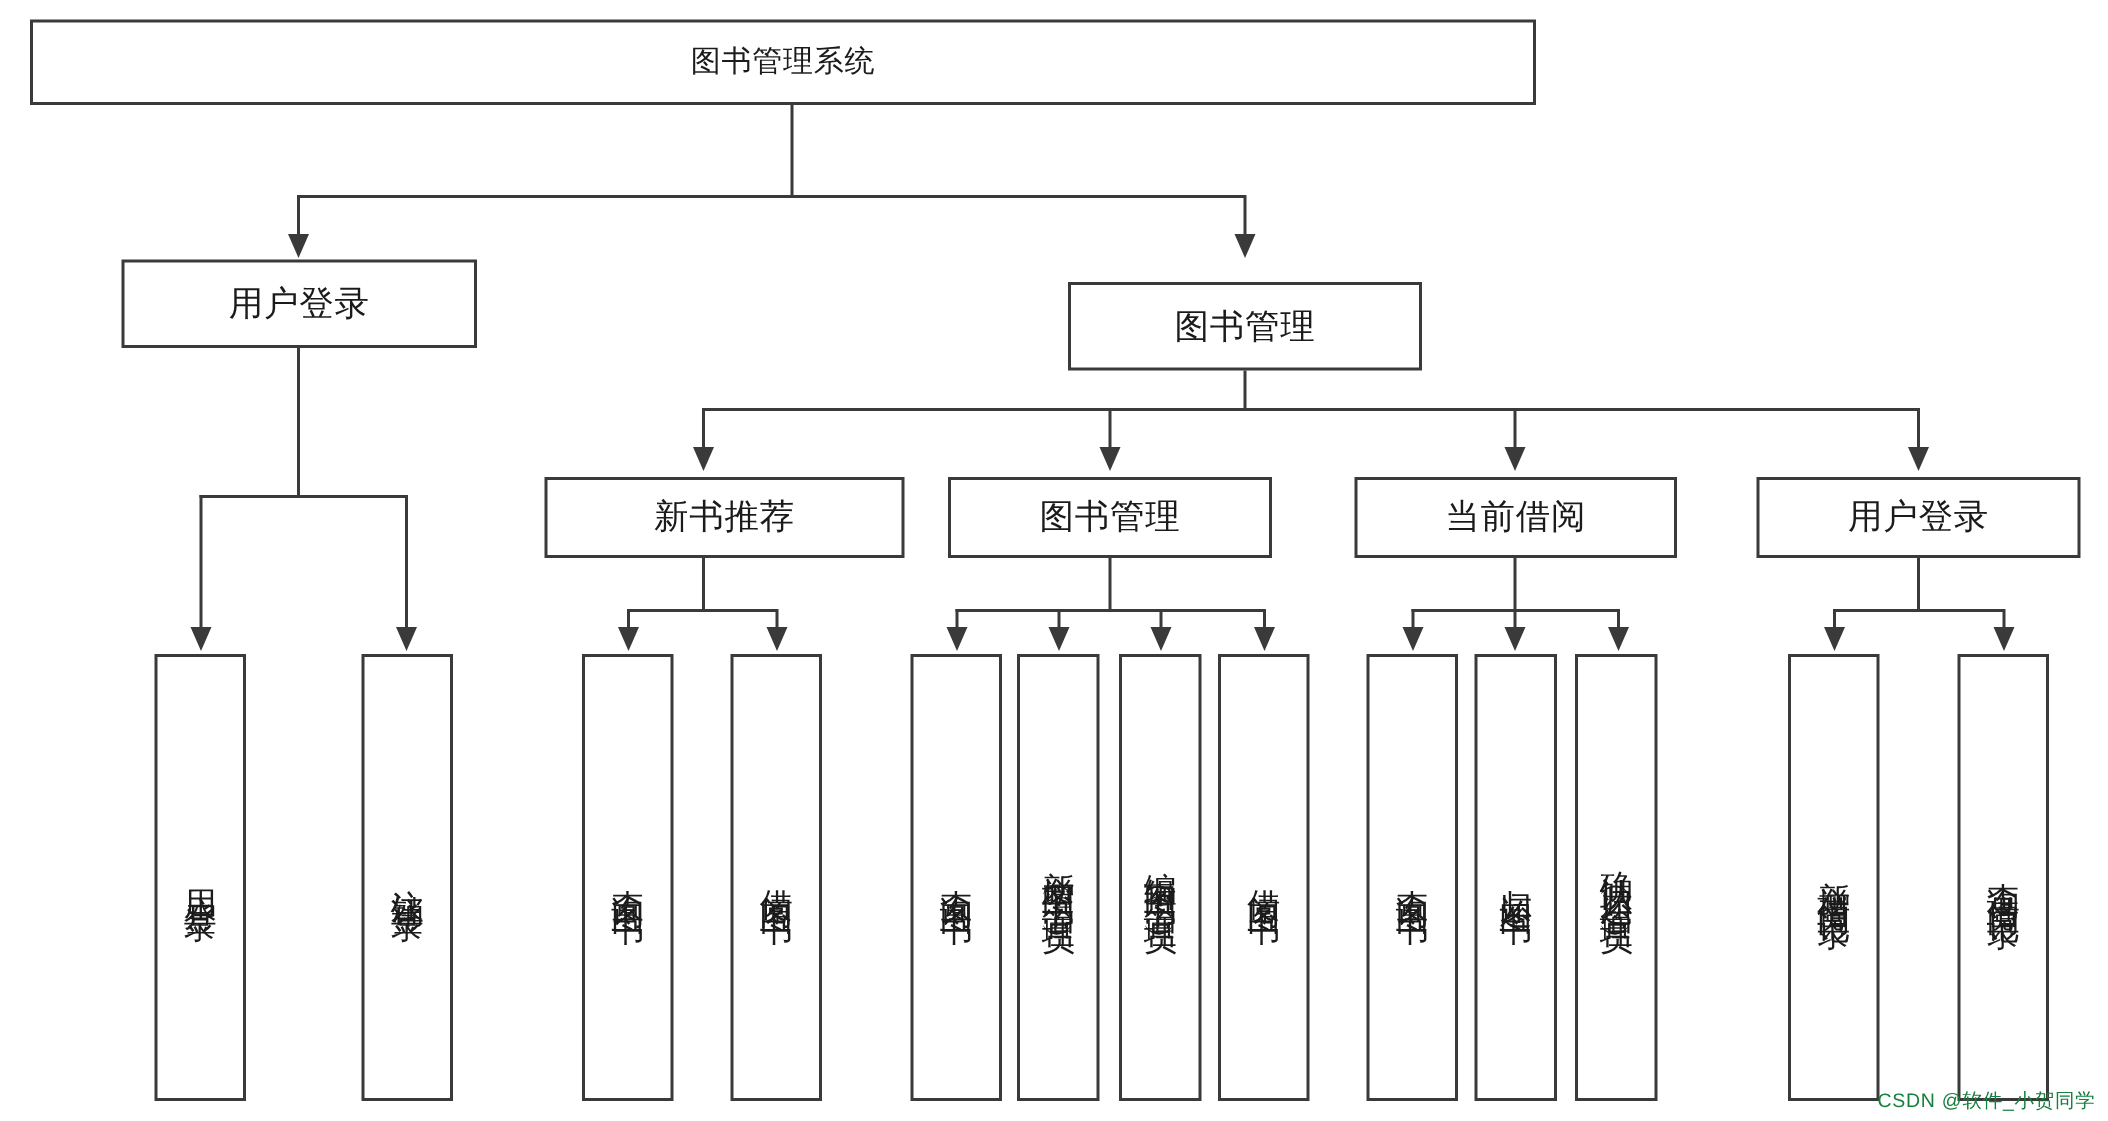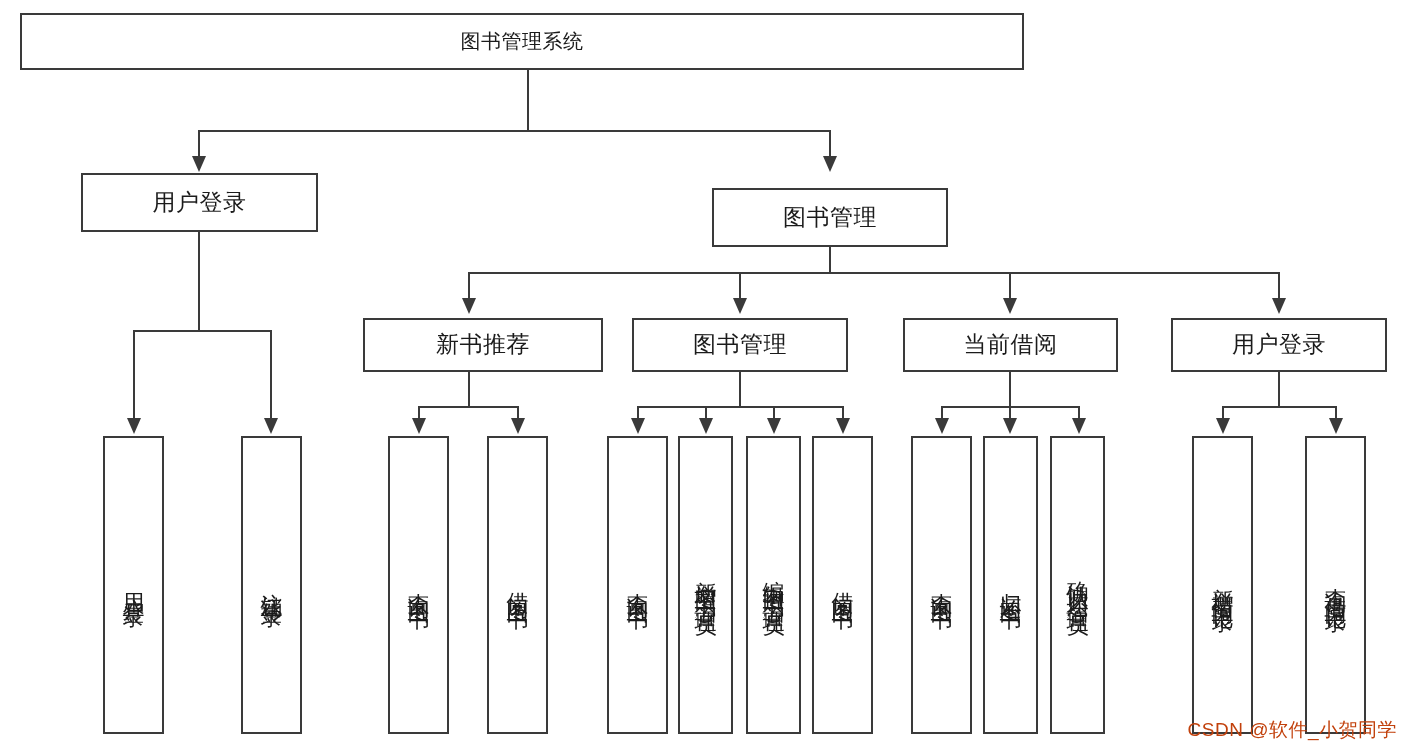--- a/index.html
+++ b/index.html
@@ -60,22 +60,22 @@
     width:0;height:0;
     border-left:7px solid transparent;
     border-right:7px solid transparent;
     border-top:16px solid #3a3a3a;
   }
   
   #watermark{
     position:absolute;
     right:8px;
     bottom:4px;
-    font-size:19px;
-    color:#c2410c;
+    font-size:13px;
+    color:#15803d;
     letter-spacing:0.5px;
     user-select:none;
     white-space:nowrap;
   }
 </style>
 </head>
 <body>
 
 <div id="canvas">
 

